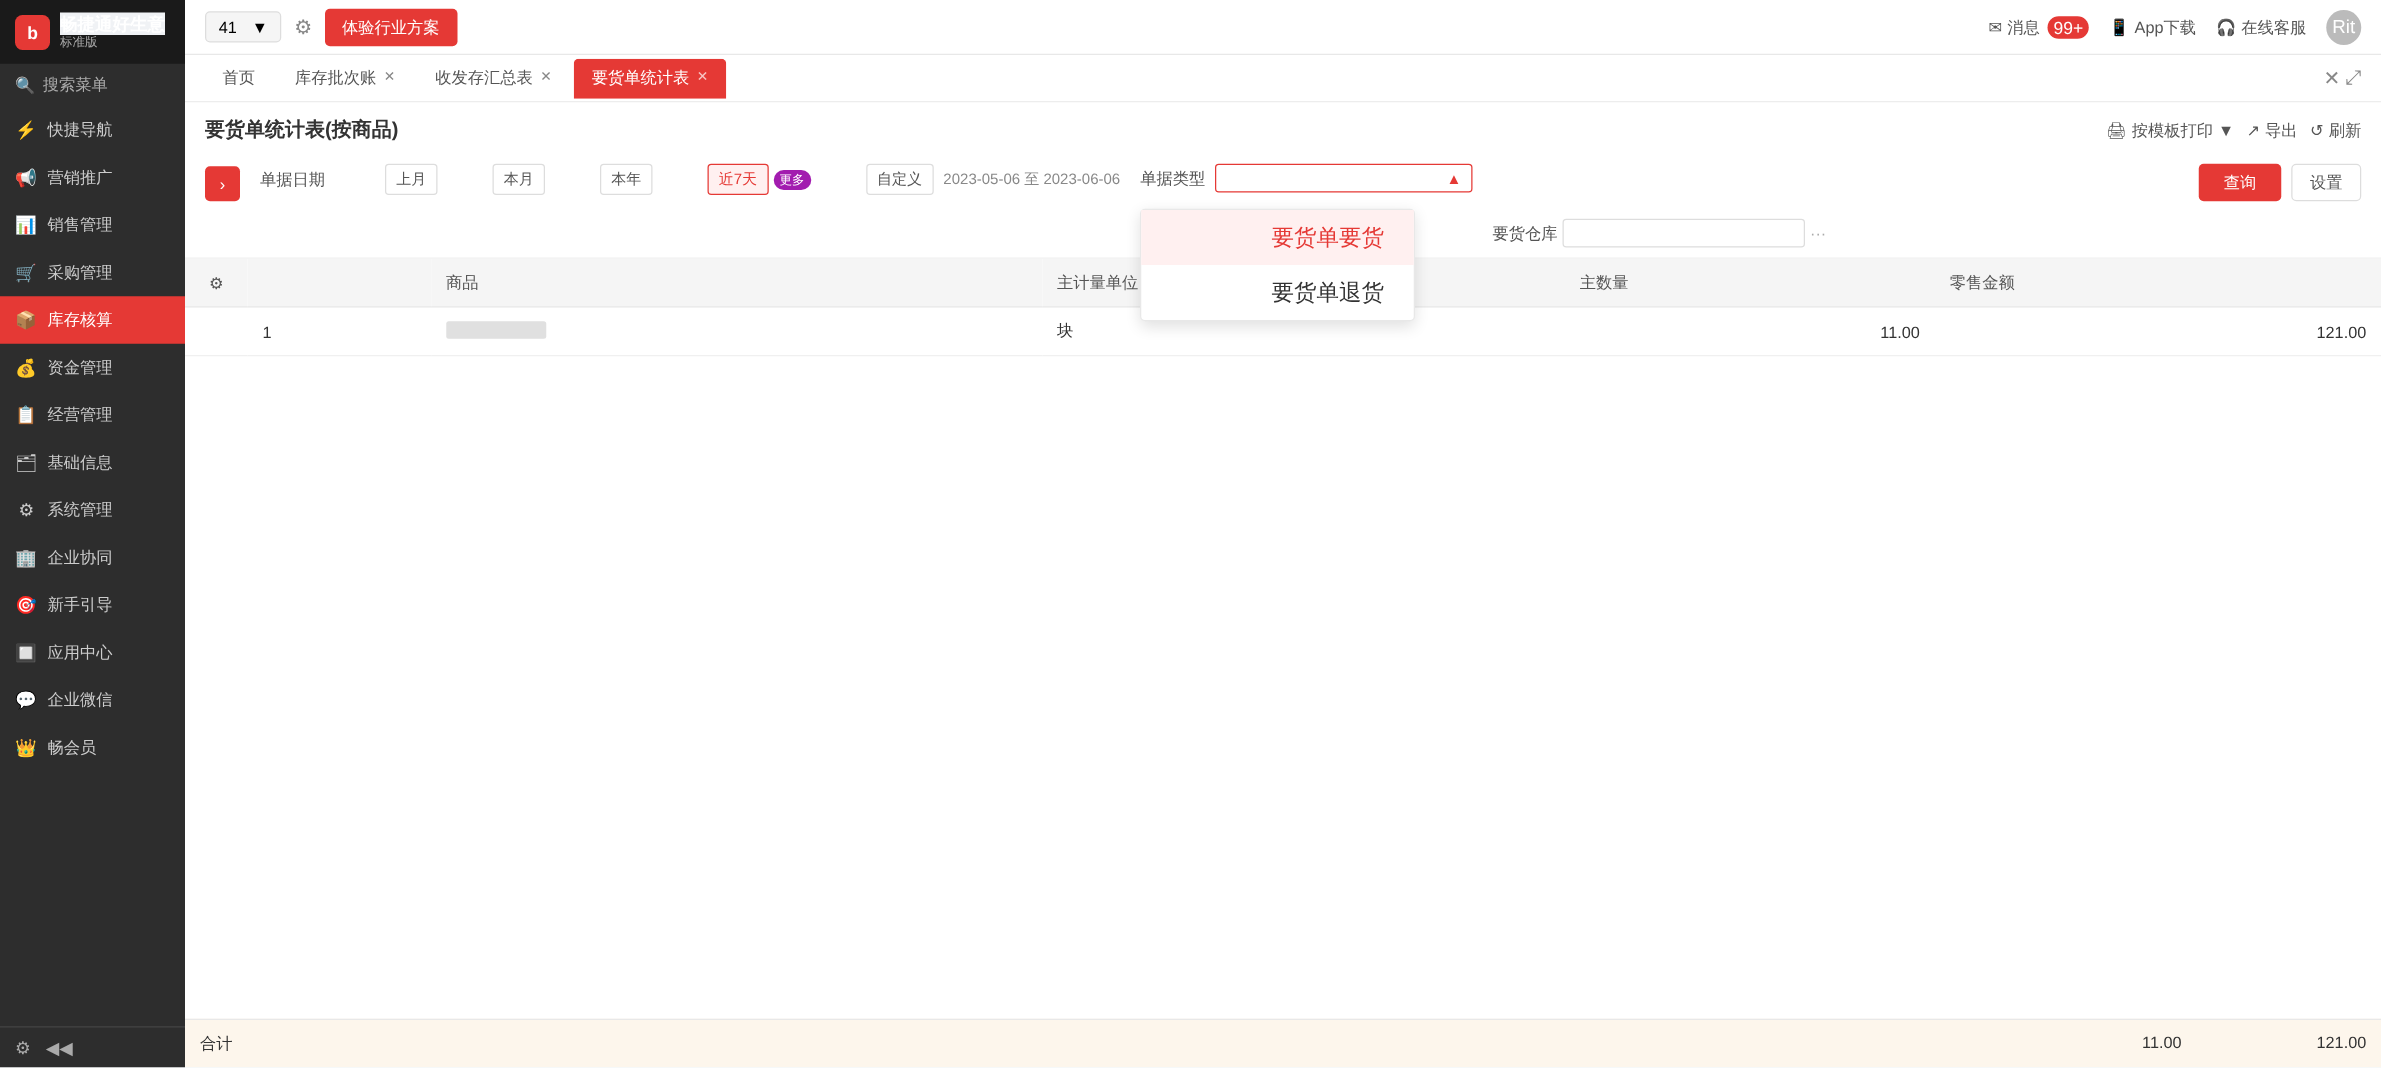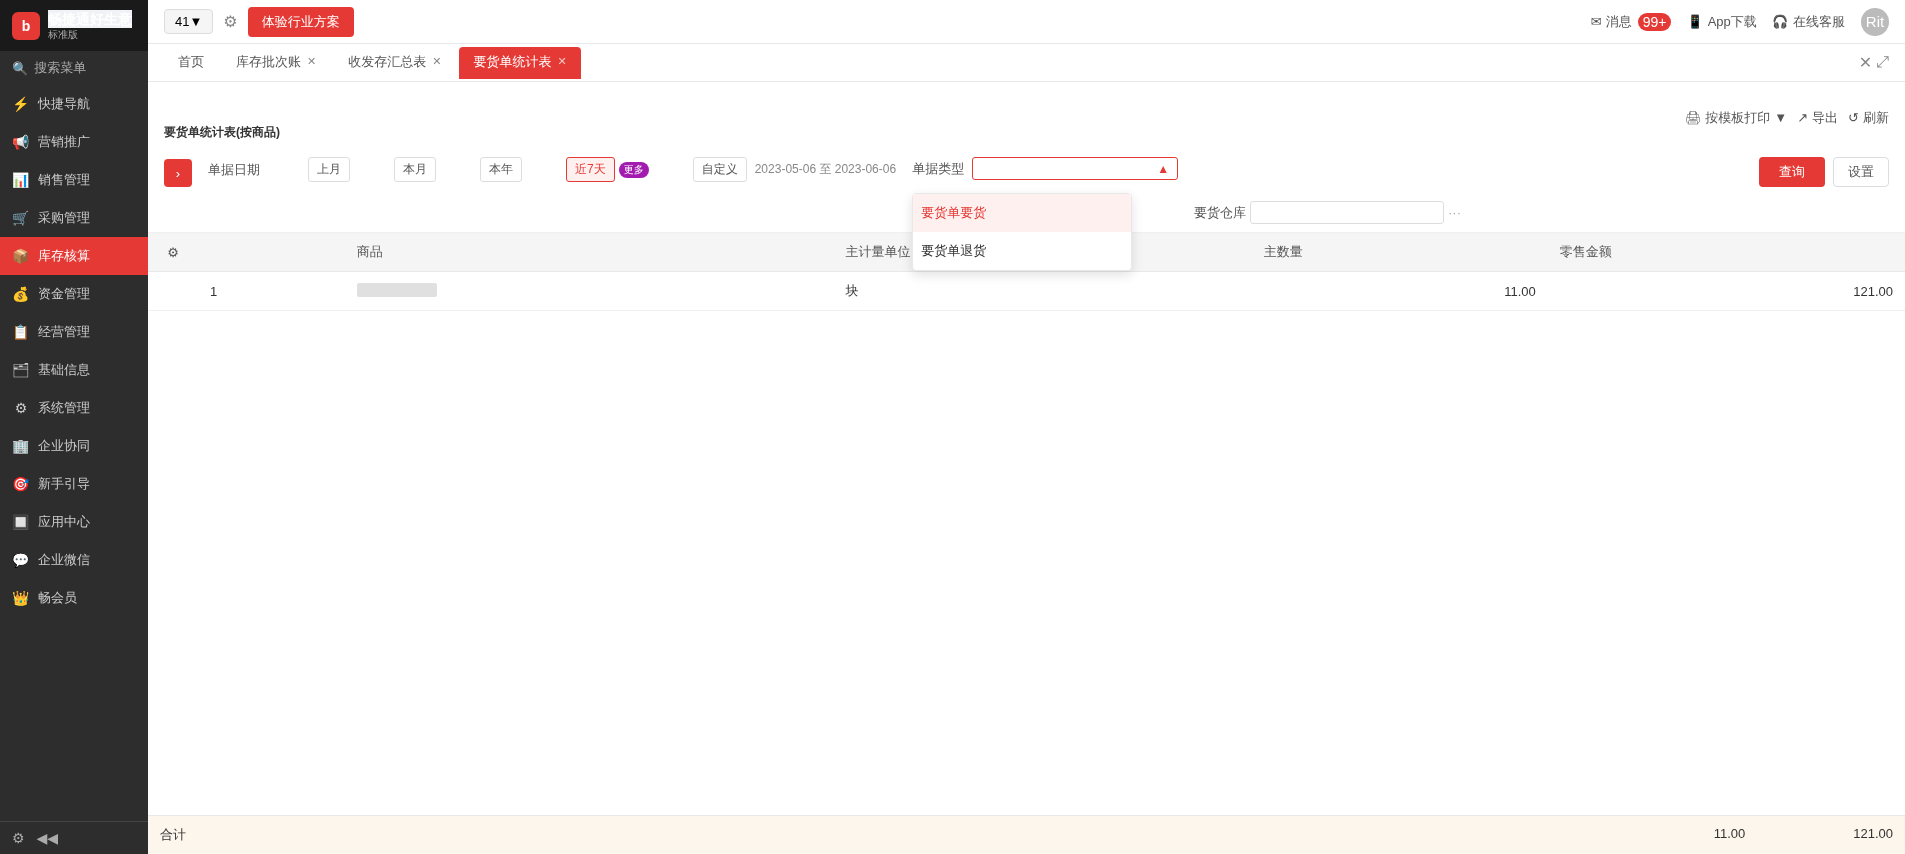--- a/index.html
+++ b/index.html
@@ -92,21 +92,21 @@
       align-items: center;
       padding: 0 16px;
       justify-content: space-between;
       border-bottom: 1px solid #e8e8e8;
       flex-shrink: 0;
     }
     .top-header-left { display: flex; align-items: center; gap: 10px; }
     .store-select {
       display: flex;
       align-items: center;
-      gap: 0;
+      gap: 12px;
       background: #f5f5f5;
       border: 1px solid #ddd;
       border-radius: 4px;
       padding: 4px 10px;
       cursor: pointer;
       font-size: 13px;
       text-align: center;
     }
     .settings-icon { color: #888; cursor: pointer; font-size: 16px; }
     .trial-btn {
@@ -172,21 +172,21 @@
     }
 
     
     .page-header {
       display: flex;
       align-items: center;
       justify-content: space-between;
       padding: 12px 16px 8px;
       background: #fff;
     }
-    .page-title { font-size: 12px; font-weight: bold; color: #333; margin-top: 30px; }
+    .page-title { font-size: 16px; font-weight: bold; color: #333; }
     .page-actions { display: flex; align-items: center; gap: 10px; }
     .page-actions .btn-link {
       display: flex;
       align-items: center;
       gap: 4px;
       color: #555;
       cursor: pointer;
       font-size: 13px;
     }
 
@@ -289,24 +289,25 @@
       top: 36px;
       left: 0;
       background: #fff;
       border: 1px solid #e8e8e8;
       border-radius: 4px;
       box-shadow: 0 4px 12px rgba(0,0,0,0.12);
       z-index: 1000;
       min-width: 220px;
     }
     .dropdown-item {
-      padding: 10px 8px;
-      cursor: pointer;
-      font-size: 13px;
+      padding: 10px 24px;
+      cursor: pointer;
+      font-size: 18px;
       color: #333;
+      text-align: right;
     }
     .dropdown-item.selected { background: #fff0f0; color: #e53935; }
 
     
     .table-wrap { flex: 1; overflow: auto; }
     table {
       width: 100%;
       border-collapse: collapse;
       font-size: 13px;
     }

